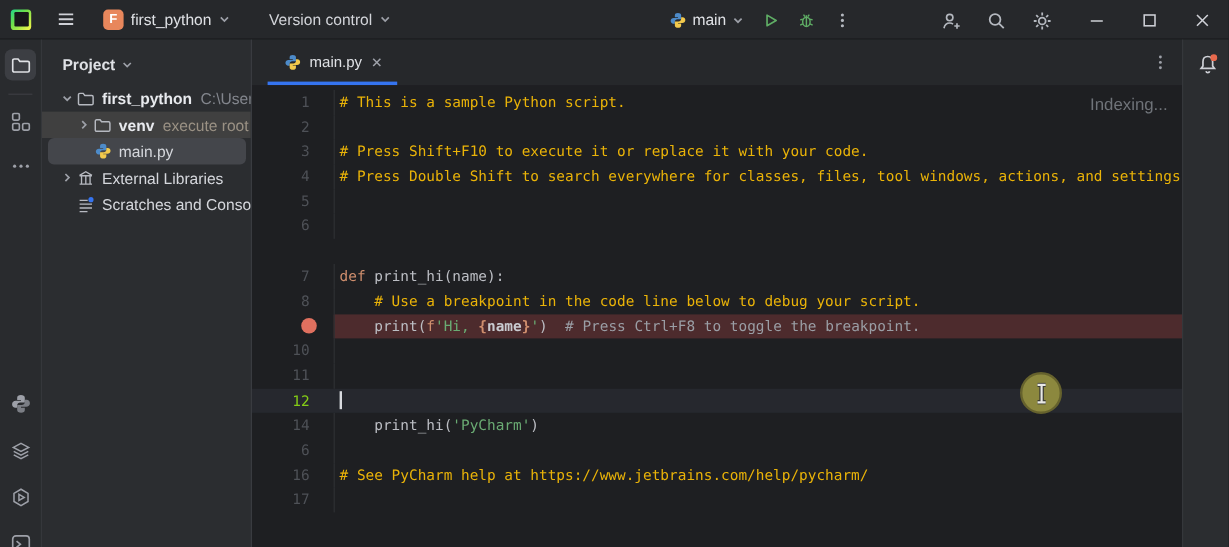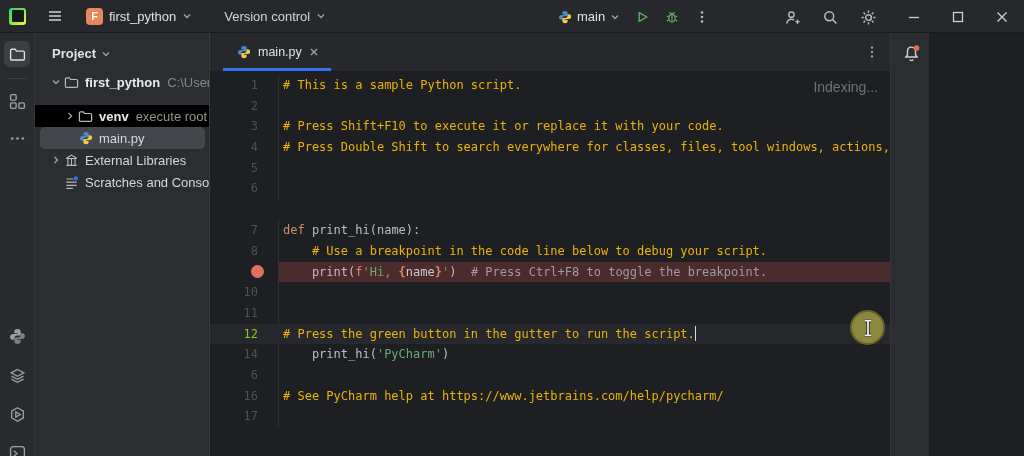--- a/index.html
+++ b/index.html
@@ -20,21 +20,21 @@
   #project-widget { margin-left:19px; padding:3px 4px; border-radius:4px; cursor:default; }
   #vcs-widget { margin-left:24px; padding:3px 4px; border-radius:4px; color:#d2d4d9;text-align:center; }
   #run-group { position:absolute; left:558px; top:0; height:33px; display:flex; align-items:center; gap:14px; }
   #run-config { display:flex; align-items:center; gap:5px; font-size:13px; color:#dfe1e5; }
   #tb-right { position:absolute; right:0; top:0; height:33px; display:flex; align-items:center; gap:22px; padding-right:14px; }
   #win-controls { display:flex; align-items:center; gap:28px; margin-left:8px; }
   .icon16 { width:16px; height:16px; display:inline-block; }
   .icon14 { width:14px; height:14px; display:inline-block; }
 
   
-  #main-row { position:absolute; top:33px; left:0; width:929px; height:423px; display:flex; }
+  #main-row { position:absolute; top:33px; left:0; width:1024px; height:423px; display:flex; }
 
   
   #toolstrip { width:35px; height:423px; background:#292b2e; border-right:1px solid #35373b;
     display:flex; flex-direction:column; align-items:center; padding-top:8px; }
   .strip-btn { width:26px; height:26px; border-radius:6px; display:flex; align-items:center;
     justify-content:center; margin-bottom:11px; }
   .strip-btn.active { background:#3c3e43; }
   .strip-divider { width:20px; height:1px; background:#3c3e43; margin:0 0 9px 0; }
   #strip-bottom { margin-top:auto; display:flex; flex-direction:column; align-items:center; }
   #strip-bottom .strip-btn { margin-bottom:13px; }
@@ -44,21 +44,21 @@
   #project-panel { width:175px; height:423px; background:#2b2d30; border-right:1px solid #393b40;
     overflow:hidden; }
   #panel-header { display:flex; align-items:center; gap:5px; padding:13px 0 10px 17px;
     font-size:13px; font-weight:bold; color:#dfe1e5; }
   .tree-row { position:relative; height:22px; display:flex; align-items:center; white-space:nowrap;
     font-size:13px; color:#d5d7dc; }
   .tree-row .chev { width:15px; height:15px; flex:0 0 15px; display:flex; align-items:center; justify-content:center; }
   .tree-row .ticon { width:17px; height:16px; flex:0 0 17px; display:flex; align-items:center; justify-content:center; margin-right:5px; }
   .tree-row .tlabel.bold { font-weight:bold; color:#e8eaee; }
   .tree-row .tsuffix { color:#83868d; margin-left:7px; }
-  .tree-row.bg-brown { background:#000000;margin-top:12px; }
+  .tree-row.bg-brown { background:#404040; }
   .tree-row.bg-brown .tsuffix { color:#9a9184; }
   .tree-row.bg-selected::before { content:""; position:absolute; left:5px; right:4px; top:0; bottom:0;
     background:#44464b; border-radius:5px; }
   .tree-row > * { position:relative; }
 
   
   #editor-area { flex:1; height:423px; display:flex; flex-direction:column; background:#26282b; min-width:0; }
   #tabbar { height:38px; display:flex; align-items:stretch; position:relative; }
   #tab-active { display:flex; align-items:center; gap:7px; padding:0 12px 0 14px; margin-left:13px;
     position:relative; font-size:12.5px; color:#dfe1e5; }
@@ -77,21 +77,21 @@
   .code-row.cur .gutter { color:#84cc16; border-right-color:transparent; }
   .bp-dot { position:absolute; right:14px; top:3.5px; width:13px; height:13px; border-radius:50%;
     background:#e0705f; }
   .codecell { flex:1; padding-left:4px; min-width:0; overflow:hidden; }
   .codecell.bp-band { background:#4d2b2d; margin-left:-1px; padding-left:5px; }
   .tk-comment { color:#eab308; }
   .tk-comment2 { color:#9a9ea5; }
   .tk-kw { color:#cf8e6d; }
   .tk-str { color:#6aab73; }
   .tk-plain { color:#bcbec4; }
-  .tk-plainb { color:#c9cbd0; font-weight:normal; }
+  .tk-plainb { color:#c9cbd0; font-weight:bold; }
   .tk-brace { color:#cf8e6d; font-weight:bold; }
   .caret { display:inline-block; width:1.5px; height:15px; background:#d8dade; vertical-align:-3px; }
   #indexing { position:absolute; top:8px; right:12px; color:#6f7379; font-size:14px;
     font-family:"Liberation Sans",sans-serif; }
 
   
   #right-strip { width:39px; height:423px; background:#2b2d30; border-left:1px solid #35373b;
     display:flex; flex-direction:column; align-items:center; padding-top:11px; }
 
   
@@ -355,21 +355,21 @@
             <div class="code-row"><div class="gutter">2</div><div class="codecell"></div></div>
             <div class="code-row"><div class="gutter">3</div><div class="codecell"><span class="tk-comment"># Press Shift+F10 to execute it or replace it with your code.</span></div></div>
             <div class="code-row"><div class="gutter">4</div><div class="codecell"><span class="tk-comment"># Press Double Shift to search everywhere for classes, files, tool windows, actions, and settings.</span></div></div>
             <div class="code-row"><div class="gutter">5</div><div class="codecell"></div></div>
             <div class="code-row"><div class="gutter">6</div><div class="codecell"></div></div>
             <div class="code-row gap"><div class="gutter">7</div><div class="codecell"><span class="tk-kw">def</span><span class="tk-plain"> print_hi(name):</span></div></div>
             <div class="code-row"><div class="gutter">8</div><div class="codecell"><span class="tk-comment">    # Use a breakpoint in the code line below to debug your script.</span></div></div>
             <div class="code-row"><div class="gutter"><span class="bp-dot"></span></div><div class="codecell bp-band"><span class="tk-plain">    print(</span><span class="tk-kw">f</span><span class="tk-str">'Hi, </span><span class="tk-brace">{</span><span class="tk-plainb">name</span><span class="tk-brace">}</span><span class="tk-str">'</span><span class="tk-plain">)</span><span class="tk-comment2">  # Press Ctrl+F8 to toggle the breakpoint.</span></div></div>
             <div class="code-row"><div class="gutter">10</div><div class="codecell"></div></div>
             <div class="code-row"><div class="gutter">11</div><div class="codecell"></div></div>
-            <div class="code-row cur"><div class="gutter">12</div><div class="codecell"><span class="tk-comment"># Press the green button in the gutter to run the script.</span><span class="caret"></span></div></div>
+            <div class="code-row cur"><div class="gutter">12</div><div class="codecell"><span class="caret"></span></div></div>
             <div class="code-row"><div class="gutter">14</div><div class="codecell"><span class="tk-plain">    print_hi(</span><span class="tk-str">'PyCharm'</span><span class="tk-plain">)</span></div></div>
             <div class="code-row"><div class="gutter">6</div><div class="codecell"></div></div>
             <div class="code-row"><div class="gutter">16</div><div class="codecell"><span class="tk-comment"># See PyCharm help at https://www.jetbrains.com/help/pycharm/</span></div></div>
             <div class="code-row"><div class="gutter">17</div><div class="codecell"></div></div>
           </div>
         <div id="indexing">Indexing...</div>
       </div>
     </main>
 
     <div id="right-strip">

